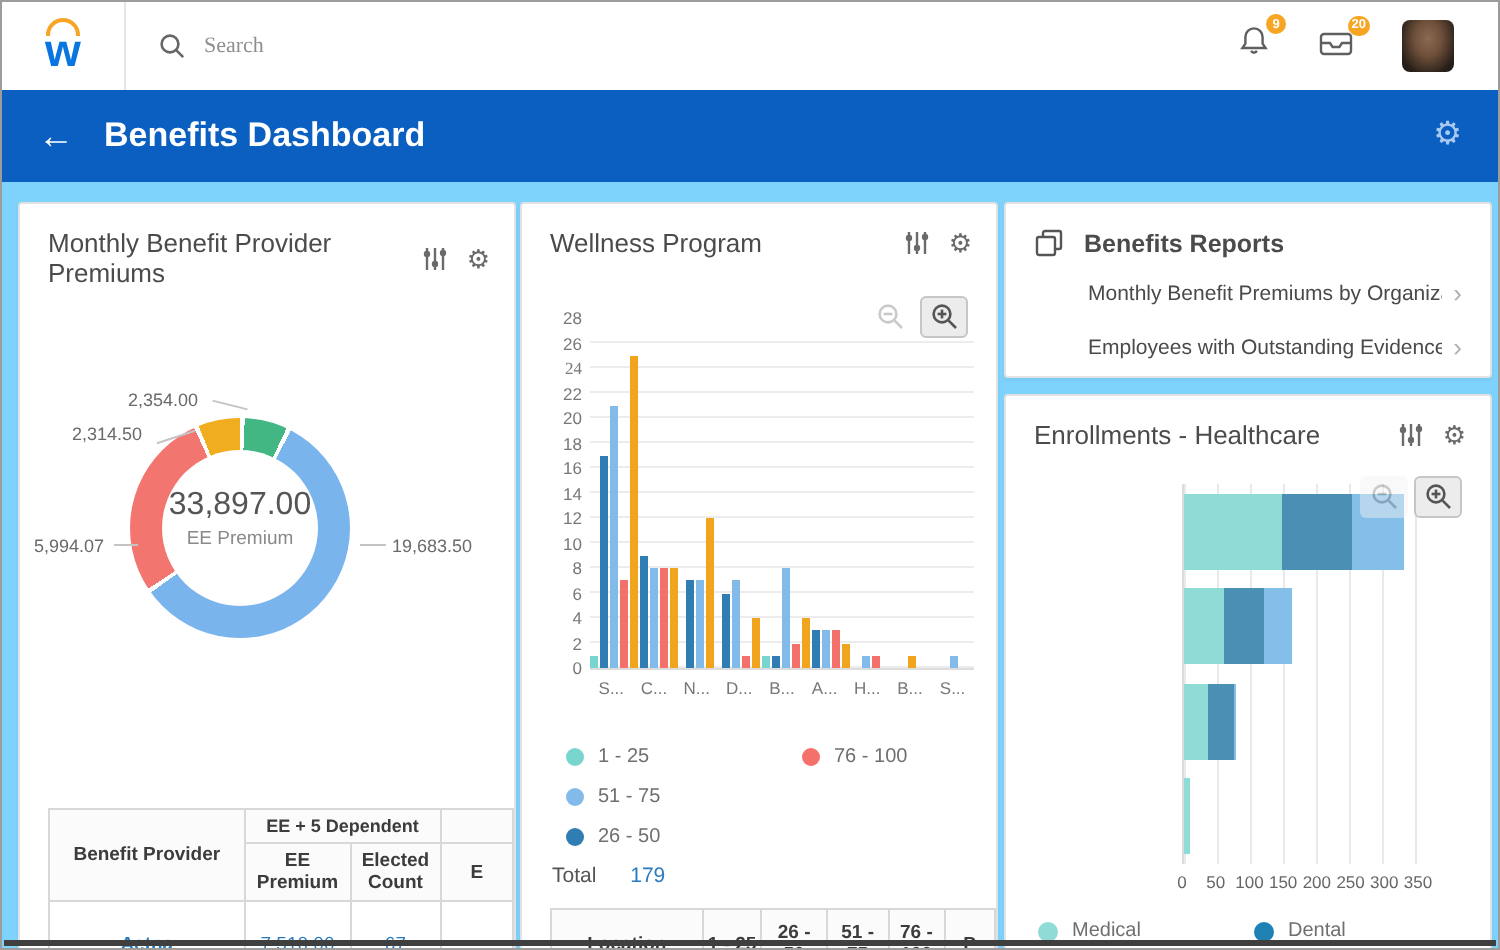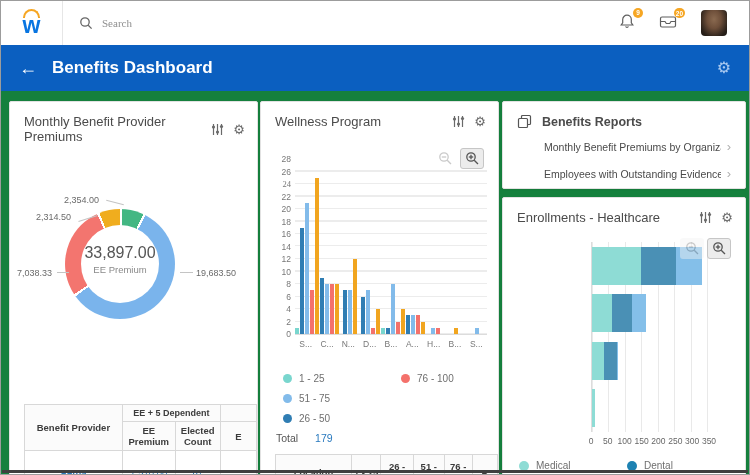--- a/index.html
+++ b/index.html
@@ -29,21 +29,21 @@
             background:radial-gradient(ellipse at 50% 36%, #8a6a50 0%, #6e4f3a 38%, #2a211a 78%, #1c1713 100%); }
 
   
   .blue-header { position:absolute; top:44px; left:0; right:0; height:46px; background:#0b5fc0;
                  display:flex; align-items:center; gap:15px; padding:0 18px; z-index:5; }
   .back-arrow { color:#fff; font-size:18px; cursor:pointer; }
   .page-title { color:#fff; font-size:17px; font-weight:bold; flex:1; }
   .header-gear { color:#a9c9f0; font-size:16px; cursor:pointer; }
 
   
-  .content { position:absolute; top:90px; left:0; right:0; bottom:0; background:#15803d; }
+  .content { position:absolute; top:90px; left:0; right:0; bottom:0; background:#7dd3fc; }
   .card { position:absolute; background:#fff; border:1px solid #e2e2e2; border-radius:2px;
           box-shadow:0 1px 2px rgba(0,0,0,0.05); }
   .card-head { display:flex; align-items:center; padding:12px 12px 4px 14px; }
   .card-title { font-size:13px; color:#4b4b4b; flex:1; }
   .mini-icons { display:flex; gap:9px; align-items:center; color:#6a6a6a; }
   .gear-glyph { font-size:13px; color:#6a6a6a; cursor:pointer; line-height:1; }
 
   #card-premiums { left:8px; top:10px; width:249px; height:420px; }
   #card-wellness { left:259px; top:10px; width:239px; height:420px; }
   #card-reports { left:501px; top:10px; width:244px; height:88px; }
@@ -182,21 +182,21 @@
         <div class="donut-hole"></div>
       </div>
       <div class="donut-center">
         <div class="donut-value">33,897.00</div>
         <div class="donut-sub">EE Premium</div>
       </div>
       <span class="dlabel" style="left:54px;top:93px;">2,354.00</span>
       <span class="dline" style="left:96px;top:100px;width:18px;transform:rotate(14deg);"></span>
       <span class="dlabel" style="left:26px;top:110px;">2,314.50</span>
       <span class="dline" style="left:68px;top:116px;width:20px;transform:rotate(-18deg);"></span>
-      <span class="dlabel" style="left:7px;top:166px;">7,038.33</span>
+      <span class="dlabel" style="left:7px;top:166px;">5,994.07</span>
       <span class="dline" style="left:47px;top:170px;width:12px;"></span>
       <span class="dlabel" style="left:186px;top:166px;">19,683.50</span>
       <span class="dline" style="left:170px;top:170px;width:13px;"></span>
 
       <table class="ptable">
         <colgroup>
             <col style="width:106px">
             <col style="width:54px">
             <col style="width:46px">
             <col style="width:40px">

